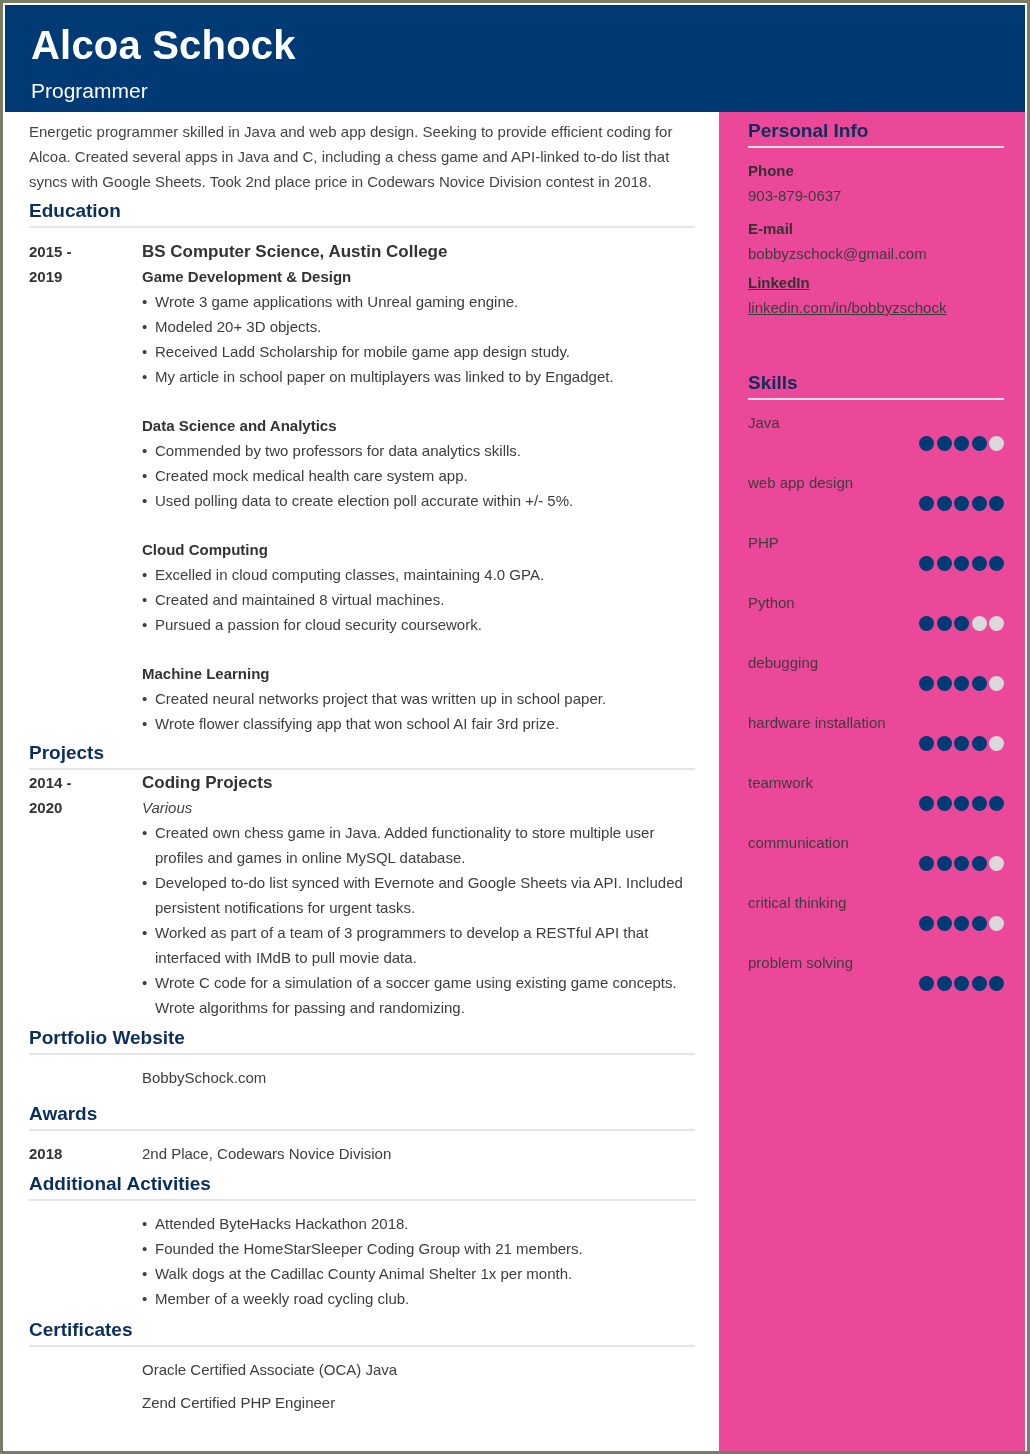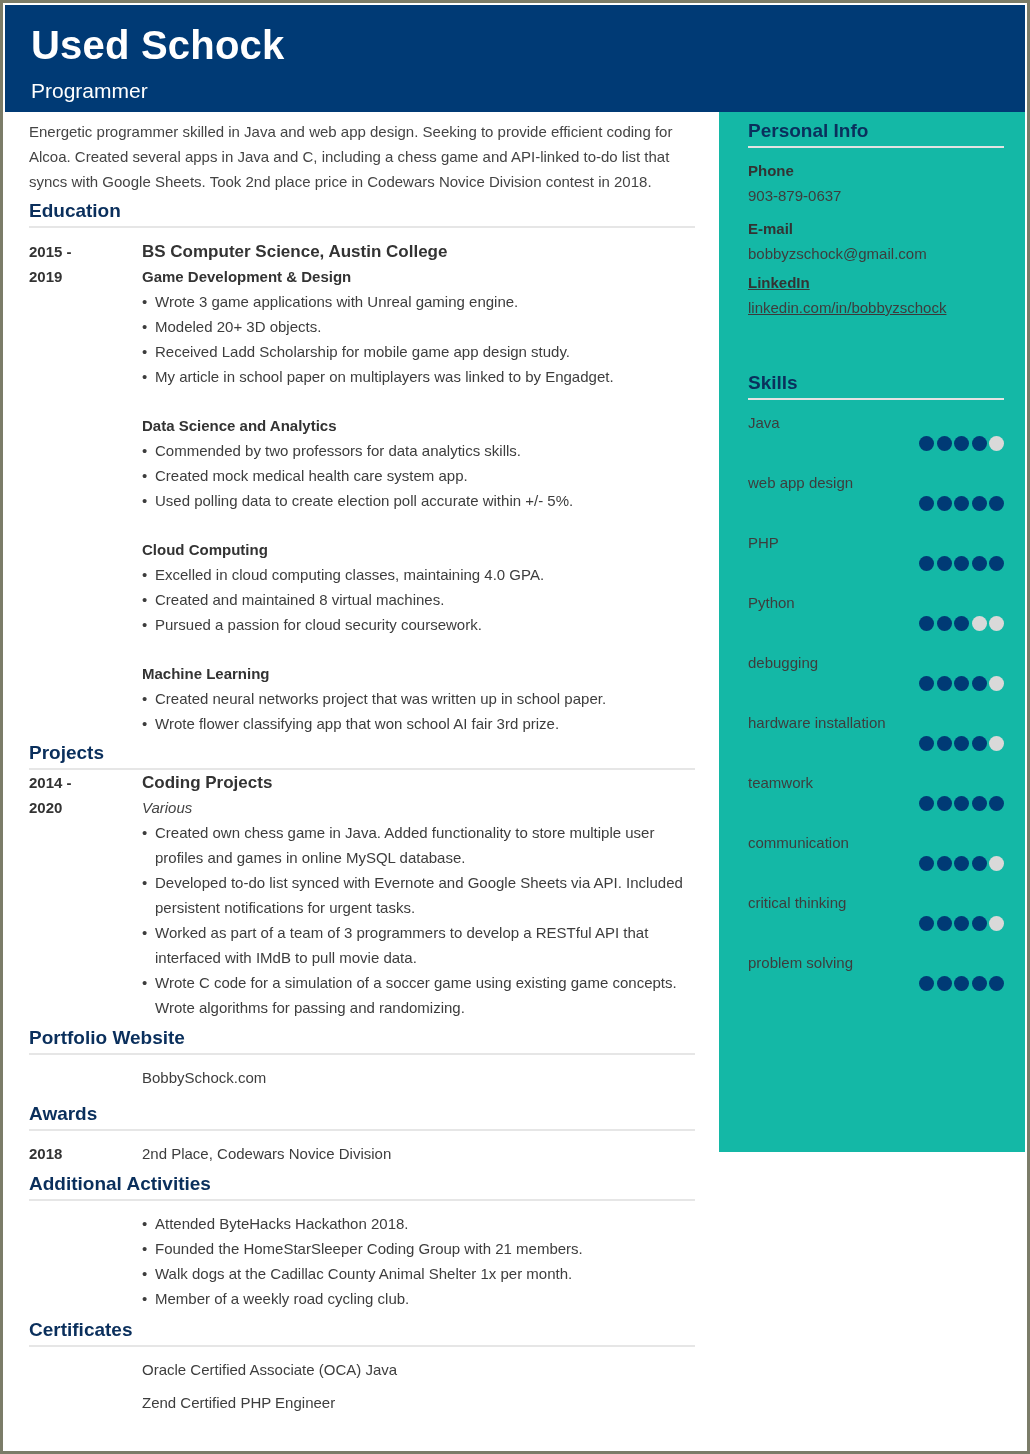--- a/index.html
+++ b/index.html
@@ -25,22 +25,22 @@
     font-size: 40px; font-weight: bold; letter-spacing: 0.2px;
   }
   .header .title {
     position: absolute; left: 26px; top: 74px;
     font-size: 21px;
   }
   .main {
     position: absolute; left: 26px; top: 110px; width: 666px;
   }
   .sidebar {
-    position: absolute; left: 716px; top: 109px; width: 306px; height: 1040px;
-    background: #14b8a6;
+    position: absolute; left: 716px; top: 109px; width: 306px; height: 1339px;
+    background: #ec4899;
   }
   .summary {
     font-size: 15px; line-height: 25px; color: #444;
     margin-top: 6px;
   }
   .sec-title {
     font-size: 19px; font-weight: bold; color: #0a2f5c;
     padding-bottom: 4px;
     border-bottom: 2px solid #e6e6e6;
   }
@@ -72,21 +72,21 @@
   .dot { width: 15px; height: 15px; border-radius: 50%; background: #d9d9d9; }
   .dot.on { background: #003a75; }
 </style>
 </head>
 <body>
 
 <div class="frame">
   <div class="inner"></div>
 
   <div class="header">
-    <div class="name">Used Schock</div>
+    <div class="name">Alcoa Schock</div>
     <div class="title">Programmer</div>
   </div>
 
   <div class="main">
     <p class="summary">Energetic programmer skilled in Java and web app design. Seeking to provide efficient coding for Alcoa. Created several apps in Java and C, including a chess game and API-linked to-do list that syncs with Google Sheets. Took 2nd place price in Codewars Novice Division contest in 2018.</p>
 
     <div style="margin-top:6px;">
       <div class="sec-title">Education</div>
       <div class="row" style="margin-top:11px;">
         <div class="date">

